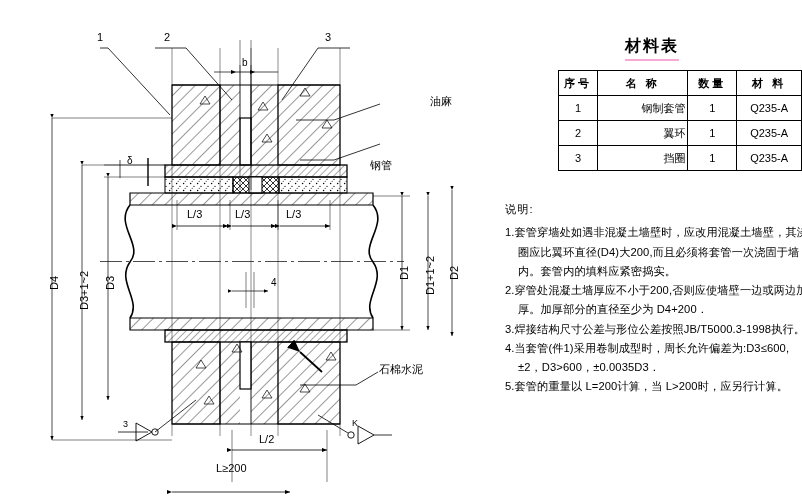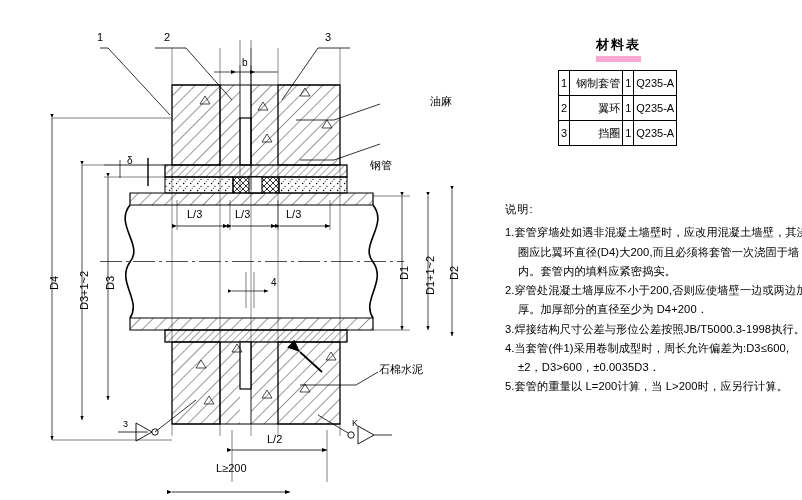--- a/index.html
+++ b/index.html
@@ -6,23 +6,23 @@
   body{
     width:802px;height:500px;overflow:hidden;position:relative;
     font-family:"Liberation Sans","DejaVu Sans",sans-serif;
     color:#000;
   }
   .stage{position:absolute;left:0;top:0;width:802px;height:500px;}
   svg.draw{position:absolute;left:0;top:0;width:802px;height:500px;}
 
   
   .mat-title{
-    position:absolute;left:596px;top:36px;
-    font-size:13px;letter-spacing:2px;font-weight:600;
-    border-bottom:6px solid #f9a8d4;padding-bottom:2px;
+    position:absolute;left:625px;top:36px;
+    font-size:16px;letter-spacing:2px;font-weight:600;
+    border-bottom:2px solid #f9a8d4;padding-bottom:2px;
   }
   table.mat{
     position:absolute;left:558px;top:70px;
     border-collapse:collapse;
     font-size:11px;
     background:#fff;
   }
   table.mat td{
     border:1px solid #000;
     text-align:center;
@@ -236,30 +236,36 @@
 <div class="lbl vert" style="left:398px;top:280px;">D1</div>
 <div class="lbl vert" style="left:424px;top:295px;">D1+1~2</div>
 <div class="lbl vert" style="left:448px;top:280px;">D2</div>
 
 <div class="lbl" style="left:187px;top:208px;">L/3</div>
 <div class="lbl" style="left:235px;top:208px;">L/3</div>
 <div class="lbl" style="left:286px;top:208px;">L/3</div>
 
 <div class="lbl sm" style="left:271px;top:277px;">4</div>
 
-<div class="lbl" style="left:267px;top:433px;">L/2</div>
+<div class="lbl" style="left:259px;top:433px;">L/2</div>
 <div class="lbl" style="left:216px;top:462px;">L≥200</div>
 
 <div class="lbl tiny" style="left:123px;top:419px;">3</div>
 <div class="lbl tiny" style="left:352px;top:418px;">K</div>
 
 <div class="mat-title">材料表</div>
 
 <table class="mat">
   <tbody>
+        <tr class="hdr">
+    <td class="c-no">序号</td>
+    <td class="c-name">名  称</td>
+    <td class="c-qty">数量</td>
+    <td class="c-mat">材  料</td>
+  </tr>
   <tr>
     <td>1</td>
     <td class="lft">钢制套管</td>
     <td>1</td>
     <td>Q235-A</td>
   </tr>
   <tr>
     <td>2</td>
     <td class="lft">翼环</td>
     <td>1</td>

